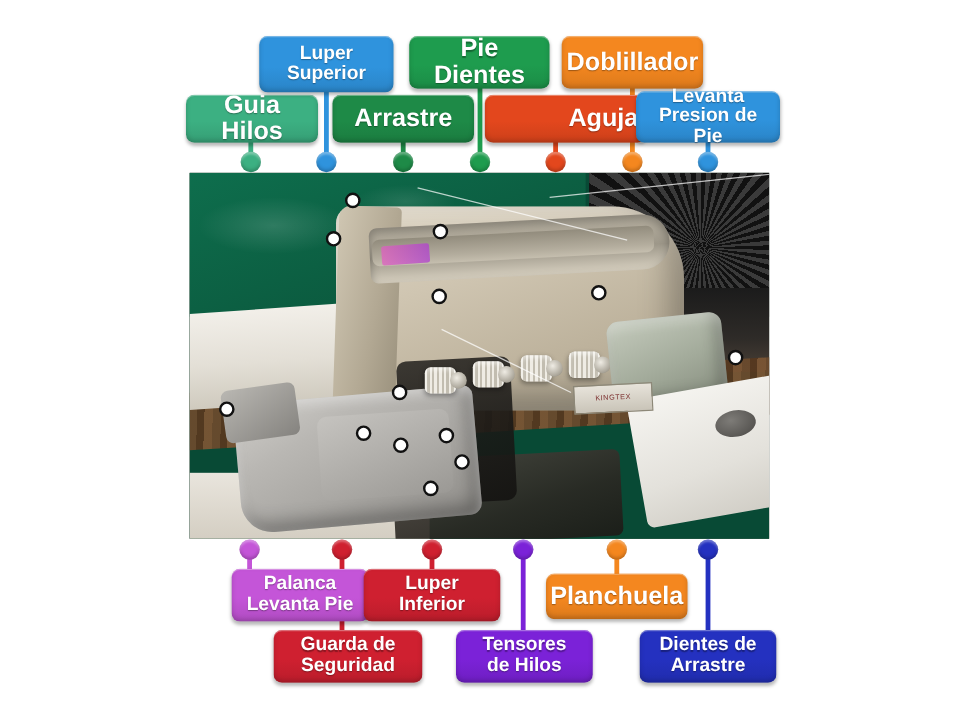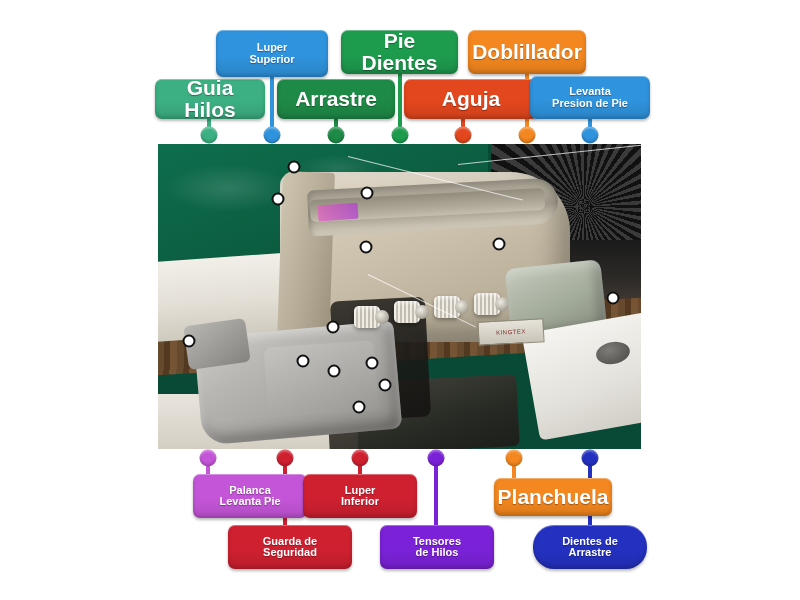--- a/index.html
+++ b/index.html
@@ -163,21 +163,21 @@
     display:flex;align-items:center;justify-content:center;
     line-height:1.04;
     text-shadow:0 1px 1px rgba(0,0,0,.35);
     box-shadow:0 2px 3px rgba(0,0,0,.28), inset 0 1px 0 rgba(255,255,255,.35),
                inset 0 -2px 4px rgba(0,0,0,.18);
     padding:2px 6px;
     cursor:pointer;
     white-space:pre-line;
   }
   .lbl.one-line{font-size:21px;}
-  .lbl.two-line{font-size:11px;}
+  .lbl.two-line{font-size:16px;}
 
   
   .stem{position:absolute;width:4px;transform:translateX(-50%);}
   .cdot{
     position:absolute;width:17px;height:17px;border-radius:50%;
     transform:translate(-50%,-50%);
     box-shadow:inset 0 -2px 3px rgba(0,0,0,.22), inset 0 2px 2px rgba(255,255,255,.35);
   }
 </style>
 </head>
@@ -265,29 +265,29 @@
         <div class="marker" style="left: 201px; top: 263px;"></div>
       </div>
   </div>
 
   <div id="labels">
       <div class="lbl one-line" style="left: 155px; top: 79px; width: 110px; height: 40px; background: linear-gradient(rgb(60, 176, 130) 0%, rgb(60, 176, 130) 55%, rgba(0, 0, 0, 0.1) 100%), rgb(60, 176, 130);"><span>Guia Hilos</span></div>
       <div class="lbl two-line" style="left: 216px; top: 30px; width: 112px; height: 47px; background: linear-gradient(rgb(47, 147, 221) 0%, rgb(47, 147, 221) 55%, rgba(0, 0, 0, 0.1) 100%), rgb(47, 147, 221);"><span>Luper
 Superior</span></div>
       <div class="lbl one-line" style="left: 277px; top: 79px; width: 118px; height: 40px; background: linear-gradient(rgb(30, 138, 71) 0%, rgb(30, 138, 71) 55%, rgba(0, 0, 0, 0.1) 100%), rgb(30, 138, 71);"><span>Arrastre</span></div>
       <div class="lbl one-line" style="left: 341px; top: 30px; width: 117px; height: 44px; background: linear-gradient(rgb(30, 156, 78) 0%, rgb(30, 156, 78) 55%, rgba(0, 0, 0, 0.1) 100%), rgb(30, 156, 78);"><span>Pie Dientes</span></div>
-      <div class="lbl one-line" style="left: 404px; top: 79px; width: 134px; height: 40px; background: linear-gradient(rgb(227, 71, 29) 0%, rgb(227, 71, 29) 55%, rgba(0, 0, 0, 0.1) 100%), rgb(227, 71, 29);"><span>Aguja</span></div>
+      <div class="lbl one-line" style="left: 404px; top: 79px; width: 134px; height: 40px; background: linear-gradient(rgb(227, 71, 29) 0%, rgb(227, 71, 29) 55%, rgba(0, 0, 0, 0.1) 100%), rgb(227, 71, 29); justify-content: flex-end;"><span>Aguja</span></div>
       <div class="lbl one-line" style="left: 468px; top: 30px; width: 118px; height: 44px; background: linear-gradient(rgb(244, 135, 31) 0%, rgb(244, 135, 31) 55%, rgba(0, 0, 0, 0.1) 100%), rgb(244, 135, 31);"><span>Doblillador</span></div>
       <div class="lbl two-line" style="left: 530px; top: 76px; width: 120px; height: 43px; background: linear-gradient(rgb(47, 147, 221) 0%, rgb(47, 147, 221) 55%, rgba(0, 0, 0, 0.1) 100%), rgb(47, 147, 221);"><span>Levanta
 Presion de Pie</span></div>
       <div class="lbl two-line" style="left: 152px; top: 474px; width: 114px; height: 44px; background: linear-gradient(rgb(196, 85, 216) 0%, rgb(196, 85, 216) 55%, rgba(0, 0, 0, 0.1) 100%), rgb(196, 85, 216); margin-left: 41px;"><span>Palanca
 Levanta Pie</span></div>
       <div class="lbl two-line" style="left: 228px; top: 525px; width: 124px; height: 44px; background: linear-gradient(rgb(207, 32, 48) 0%, rgb(207, 32, 48) 55%, rgba(0, 0, 0, 0.1) 100%), rgb(207, 32, 48);"><span>Guarda de
 Seguridad</span></div>
       <div class="lbl two-line" style="left: 303px; top: 474px; width: 114px; height: 44px; background: linear-gradient(rgb(207, 32, 48) 0%, rgb(207, 32, 48) 55%, rgba(0, 0, 0, 0.1) 100%), rgb(207, 32, 48);"><span>Luper
 Inferior</span></div>
       <div class="lbl two-line" style="left: 380px; top: 525px; width: 114px; height: 44px; background: linear-gradient(rgb(123, 34, 216) 0%, rgb(123, 34, 216) 55%, rgba(0, 0, 0, 0.1) 100%), rgb(123, 34, 216);"><span>Tensores
 de Hilos</span></div>
-      <div class="lbl one-line" style="left: 455px; top: 478px; width: 118px; height: 38px; background: linear-gradient(rgb(244, 135, 31) 0%, rgb(244, 135, 31) 55%, rgba(0, 0, 0, 0.1) 100%), rgb(244, 135, 31); margin-left: 39px;"><span>Planchuela</span></div>
-      <div class="lbl two-line" style="left: 533px; top: 525px; width: 114px; height: 44px; background: linear-gradient(rgb(36, 49, 192) 0%, rgb(36, 49, 192) 55%, rgba(0, 0, 0, 0.1) 100%), rgb(36, 49, 192); border-radius: 21px;"><span>Dientes de
+      <div class="lbl one-line" style="left: 455px; top: 478px; width: 118px; height: 38px; background: linear-gradient(rgb(244, 135, 31) 0%, rgb(244, 135, 31) 55%, rgba(0, 0, 0, 0.1) 100%), rgb(244, 135, 31);"><span>Planchuela</span></div>
+      <div class="lbl two-line" style="left: 533px; top: 525px; width: 114px; height: 44px; background: linear-gradient(rgb(36, 49, 192) 0%, rgb(36, 49, 192) 55%, rgba(0, 0, 0, 0.1) 100%), rgb(36, 49, 192);"><span>Dientes de
 Arrastre</span></div>
     </div>
 </div>
 
 </body></html>

